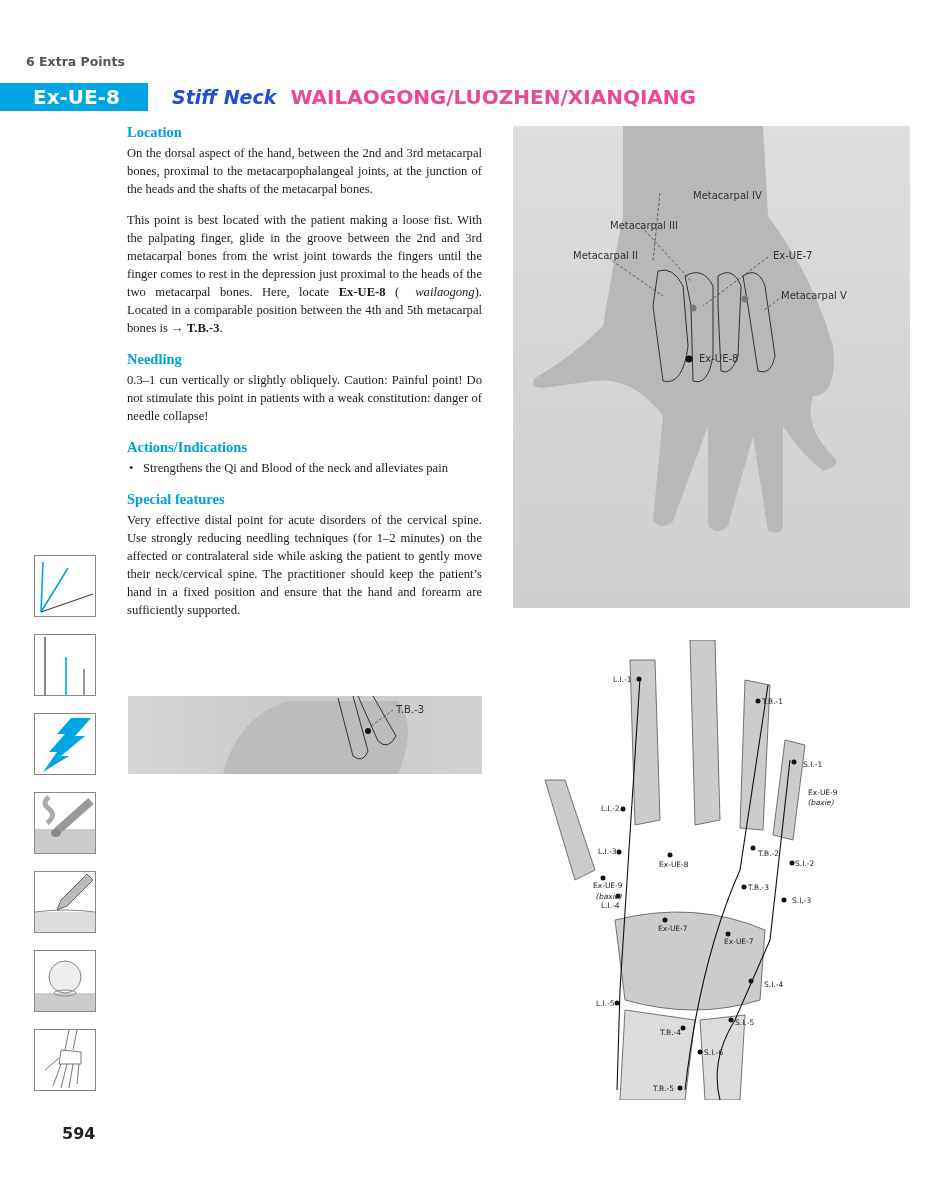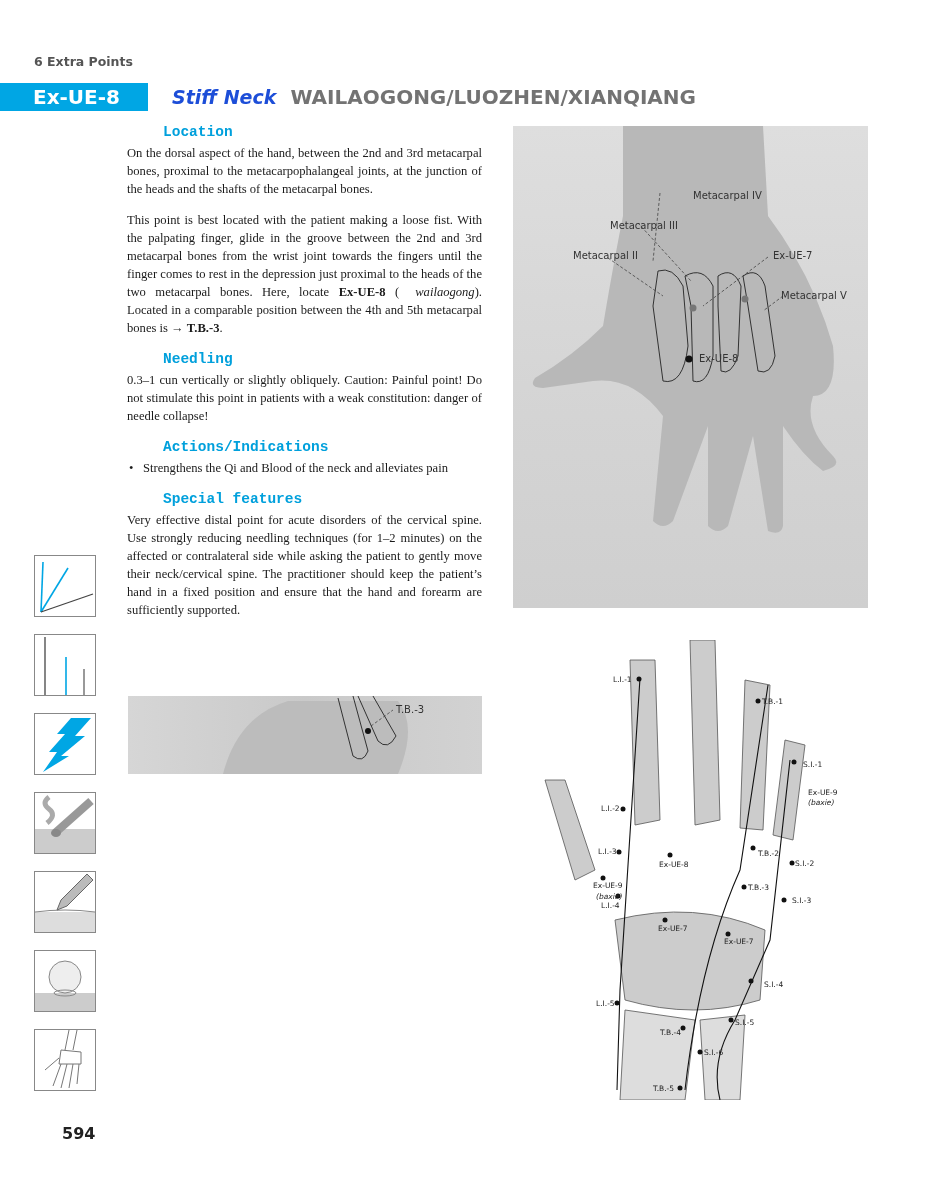--- a/index.html
+++ b/index.html
@@ -1,38 +1,38 @@
 <!DOCTYPE html>
 <html><head>
 <meta charset="utf-8">
 <style>
   * { box-sizing: border-box; margin: 0; padding: 0; }
   html, body { width: 945px; height: 1188px; background: #ffffff; overflow: hidden; }
   body { position: relative; font-family: "Liberation Serif", serif; color: #1a1a1a; }
 
-  .chapter { position: absolute; left: 34px; top: 54px; font-family: "DejaVu Sans", sans-serif; font-weight: bold; font-size: 12.5px; color: #555; }
+  .chapter { position: absolute; left: 26px; top: 54px; font-family: "DejaVu Sans", sans-serif; font-weight: bold; font-size: 12.5px; color: #555; }
   .code-box { position: absolute; left: 0; top: 83px; width: 148px; height: 28px; background: #00a6e4; color: #fff; font-family: "DejaVu Sans", sans-serif; font-weight: bold; font-size: 20px; line-height: 28px; padding-left: 33px; }
   .title { position: absolute; left: 172px; top: 83px; height: 28px; line-height: 28px; white-space: nowrap; }
   .title .en { font-family: "DejaVu Sans", sans-serif; font-weight: bold; font-style: italic; font-size: 19px; color: #1d4ed8; margin-right: 10px; }
-  .title .cn { font-family: "DejaVu Sans", sans-serif; font-weight: bold; font-size: 20px; color: #737373; margin-top: 40px; }
+  .title .cn { font-family: "DejaVu Sans", sans-serif; font-weight: bold; font-size: 20px; color: #ec4899; margin-top: 40px; }
 
   .text-col { position: absolute; left: 127px; top: 123px; width: 355px; }
   .section { margin-bottom: 13px; }
-  .section h2 { font-family: Liberation Mono, monospace; font-weight: bold; font-size: 14.5px; color: #00a0dc; margin-bottom: 2px; line-height: 19px; margin-left: 36px; }
+  .section h2 { font-family: Liberation Serif, serif; font-weight: bold; font-size: 14.5px; color: #00a0dc; margin-bottom: 2px; line-height: 19px; }
   .section p { font-size: 12.6px; line-height: 18px; text-align: justify; }
   .section ul { list-style: none; font-size: 12.6px; line-height: 18px; }
   .section li::before { content: "\2022"; display: inline-block; width: 14px; padding-left: 2px; }
   b { font-weight: bold; }
   i { font-style: italic; margin-left: 16px; }
 
   .icons { position: absolute; left: 34px; top: 555px; width: 62px; }
   .icon-box { width: 62px; height: 62px; border: 1px solid #888; margin-bottom: 17px; background: #fff; position: relative; overflow: hidden; }
   .icon-box svg { width: 60px; height: 60px; display: block; }
 
-  .photo-top { position: absolute; left: 513px; top: 126px; width: 355px; height: 482px; background: linear-gradient(180deg, #dedede 0%, #d4d4d4 60%, #cfcfcf 100%); overflow: hidden; }
+  .photo-top { position: absolute; left: 513px; top: 126px; width: 397px; height: 482px; background: linear-gradient(180deg, #dedede 0%, #d4d4d4 60%, #cfcfcf 100%); overflow: hidden; }
   .photo-small { position: absolute; left: 128px; top: 696px; width: 354px; height: 78px; background: linear-gradient(90deg, #d6d6d6 0%, #c9c9c9 50%, #d2d2d2 100%); overflow: hidden; }
   .anatomy { position: absolute; left: 535px; top: 640px; width: 320px; height: 460px; }
 
   .lbl { font-family: "DejaVu Sans", sans-serif; font-size: 10px; fill: #333; }
   .albl { font-family: "DejaVu Sans", sans-serif; font-size: 7.5px; fill: #222; }
 
   .page-num { position: absolute; left: 34px; top: 1124px; font-family: "DejaVu Sans", sans-serif; font-weight: bold; font-size: 16px; color: #222; margin-left: 28px; }
 </style>
 </head>
 <body>

